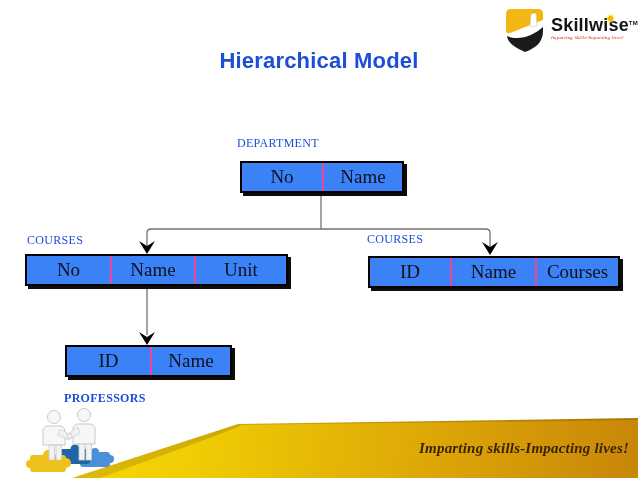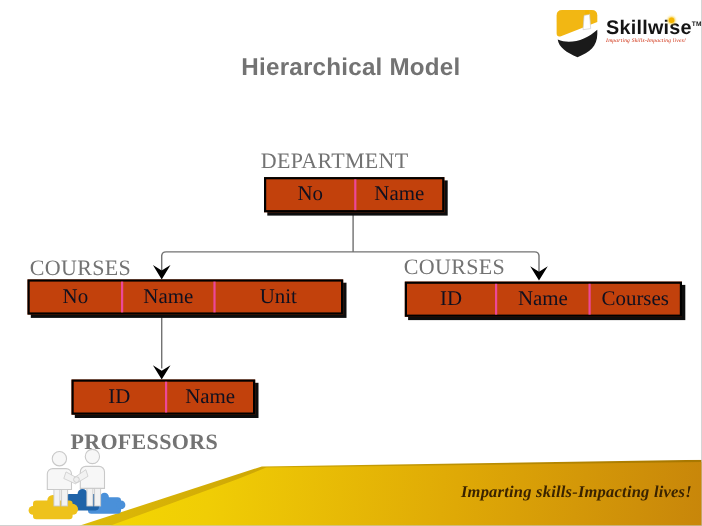--- a/index.html
+++ b/index.html
@@ -4,55 +4,55 @@
 <style>
   html,body{margin:0;padding:0;background:#888;}
   .slide{
     position:relative; width:638px; height:478px; background:#ffffff;
     overflow:hidden; font-family:"Liberation Serif", serif;
   }
   
   .slide-title{
     position:absolute; left:0; right:0; top:48px; text-align:center;
     font-family:"Liberation Sans", sans-serif; font-size:22px; font-weight:600;
-    color:#737373; letter-spacing:0.2px;
+    color:#1d4ed8; letter-spacing:0.2px;
   }
   
   .logo{ position:absolute; left:502px; top:6px; display:flex; align-items:flex-start; }
   .logo-shield{ width:46px; height:48px; }
   .logo-textcol{ margin-left:3px; margin-top:10px; position:relative; }
   .logo-brand{
     font-family:"Liberation Sans", sans-serif; font-weight:bold; font-size:18px;
     color:#141414; letter-spacing:0.2px; line-height:18px; position:relative;
   }
   .logo-idot{ position:absolute; width:5px; height:5px; border-radius:50%;
     background:#f4b400; left:57px; top:0px; box-shadow:0 0 2px 1px #f8d34a; }
   .logo-tm{ font-size:6px; vertical-align:top; position:relative; top:-2px; font-weight:bold; }
   .logo-tagline{
     font-family:"Liberation Serif", serif; font-style:italic; font-size:5px;
     color:#cc2200; margin-top:1px; white-space:nowrap; letter-spacing:0.2px;
   }
   
   .connector-layer{ position:absolute; left:0; top:0; width:638px; height:478px; pointer-events:none; }
   .entity-label{
-    position:absolute; font-size:20px; color:#737373; letter-spacing:0.3px; white-space:nowrap;
+    position:absolute; font-size:12px; color:#1d4ed8; letter-spacing:0.3px; white-space:nowrap;
   }
   .dtable{
-    position:absolute; display:flex; background:#c2410c;
+    position:absolute; display:flex; background:#3b82f6;
     border:2px solid #000; box-shadow:3px 3px 0 #0d0d0d; box-sizing:border-box; height:32px;
   }
   .dtable .cell{
     height:28px; line-height:28px; text-align:center; font-size:19px; color:#10101f;
     border-left:2px solid #ec4899; box-sizing:border-box; flex:none;
   }
   .dtable .cell:first-child{ border-left:none; }
   #t-department{ left:240px; top:161px; }
   #t-department .c0{ width:80px; } #t-department .c1{ width:80px; }
   #t-courses{ left:25px; top:254px; }
-  #t-courses .c0{ width:83px; } #t-courses .c1{ width:84px; } #t-courses .c2{ width:116px; }
+  #t-courses .c0{ width:83px; } #t-courses .c1{ width:84px; } #t-courses .c2{ width:92px; }
   #t-students{ left:368px; top:256px; }
   #t-students .c0{ width:80px; } #t-students .c1{ width:85px; } #t-students .c2{ width:83px; }
   #t-professors{ left:65px; top:345px; }
   #t-professors .c0{ width:83px; } #t-professors .c1{ width:80px; }
   #lbl-department{ left:237px; top:136px; }
   #lbl-courses{ left:27px; top:233px; }
   #lbl-students{ left:367px; top:232px; }
   #lbl-professors{ left:64px; top:391px;font-weight:bold; }
   
   .banner-back{

